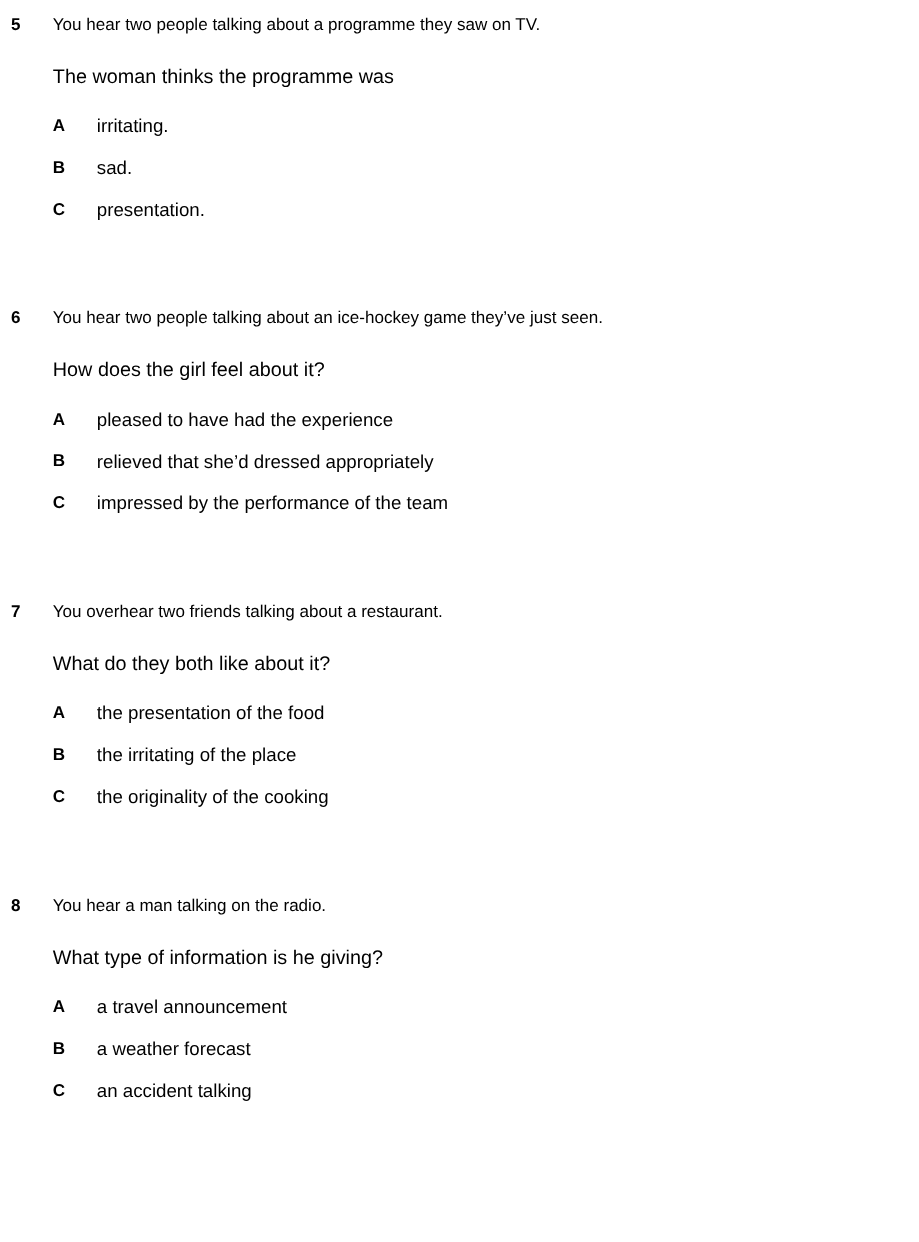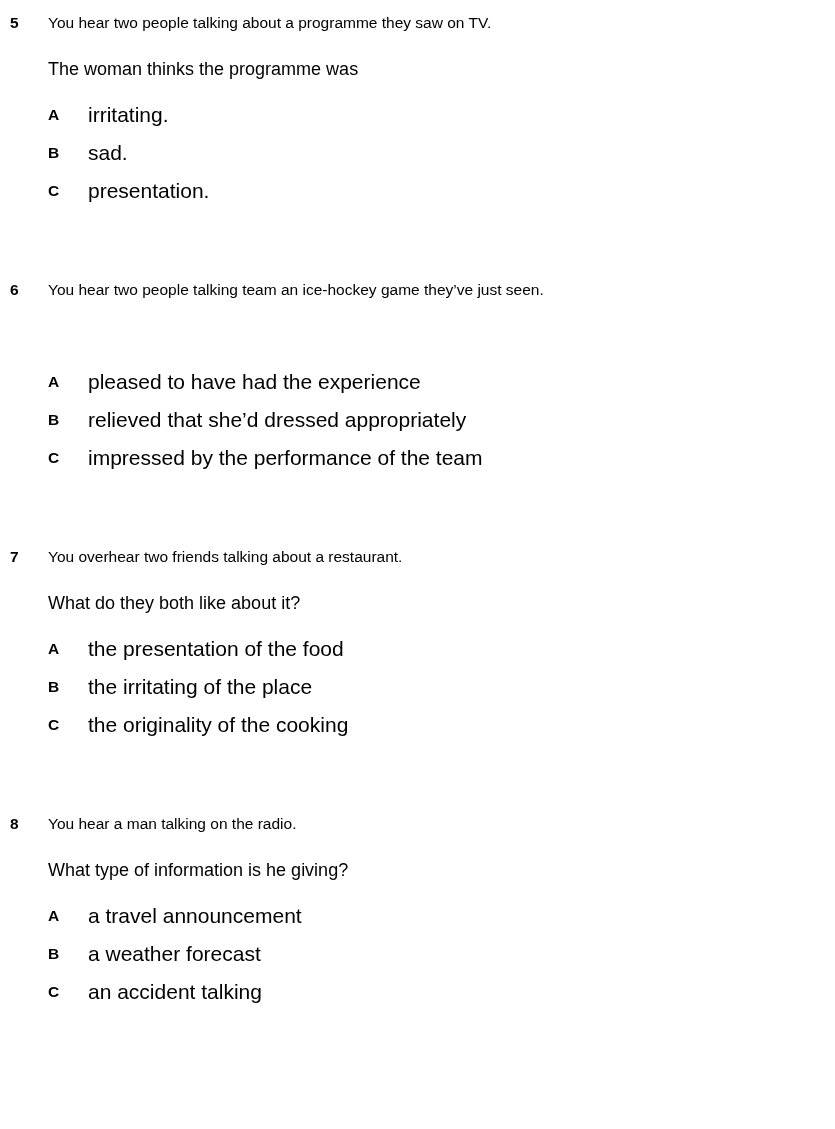--- a/index.html
+++ b/index.html
@@ -79,21 +79,21 @@
     left: 48px;
     top: 0;
     font-size: 15.5px;
     font-weight: bold;
     line-height: 22px;
   }
   .option-text {
     position: absolute;
     left: 88px;
     top: 0;
-    font-size: 21px;
+    font-size: 17px;
     font-weight: normal;
     line-height: 22px;
     white-space: nowrap;
   }
 </style>
 </head>
 <body>
 
 <div class="page">
 
@@ -115,22 +115,23 @@
       <div class="option-row">
         <span class="option-letter">C</span>
         <span class="option-text">presentation.</span>
       </div>
     </div>
   </div>
 
   <div class="question-block qb-1">
     <div class="q-stem-row">
       <span class="q-number">6</span>
-      <span class="q-stem">You hear two people talking team an ice-hockey game they’ve just seen.</span>
+      <span class="q-stem">You hear two people talking about an ice-hockey game they’ve just seen.</span>
     </div>
+    <div class="q-prompt">How does the girl feel about it?</div>
     <div class="options">
       <div class="option-row">
         <span class="option-letter">A</span>
         <span class="option-text">pleased to have had the experience</span>
       </div>
       <div class="option-row">
         <span class="option-letter">B</span>
         <span class="option-text">relieved that she’d dressed appropriately</span>
       </div>
       <div class="option-row">

